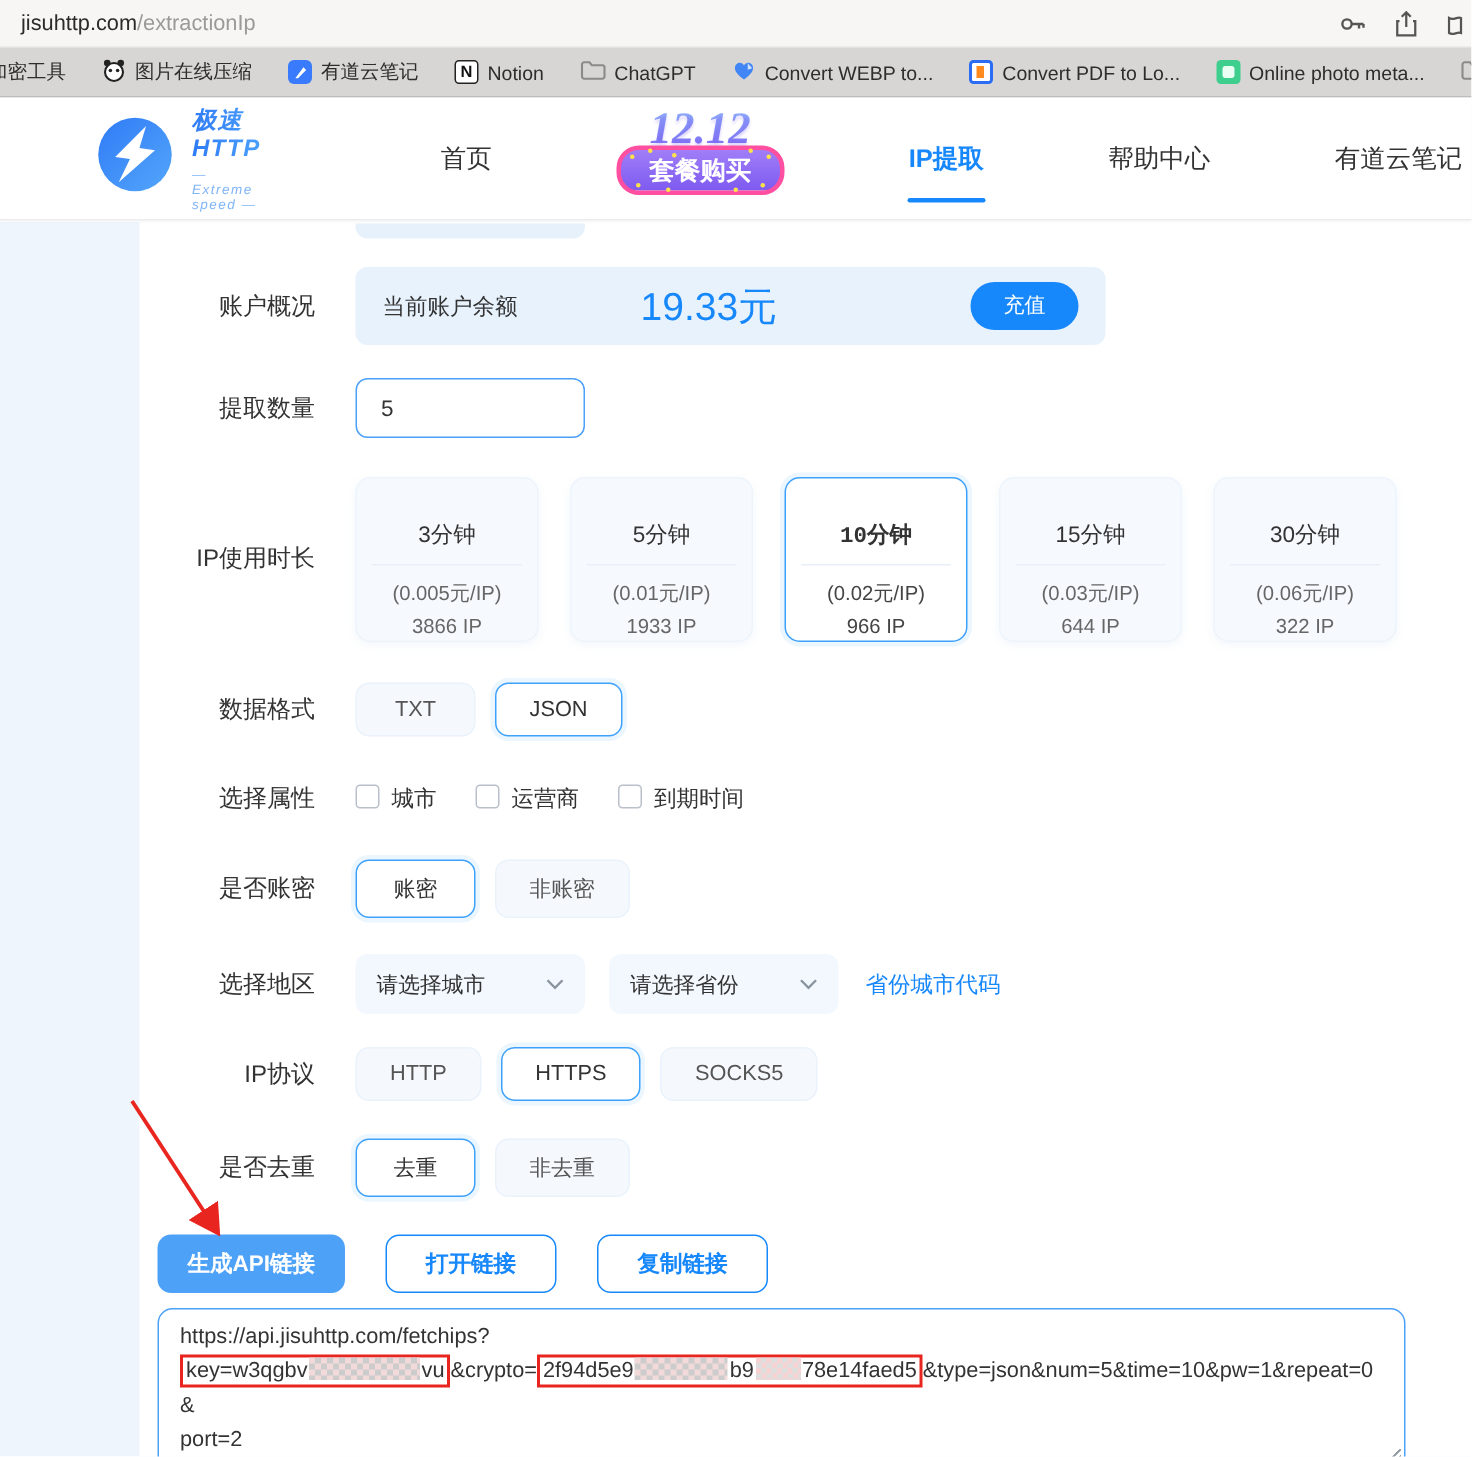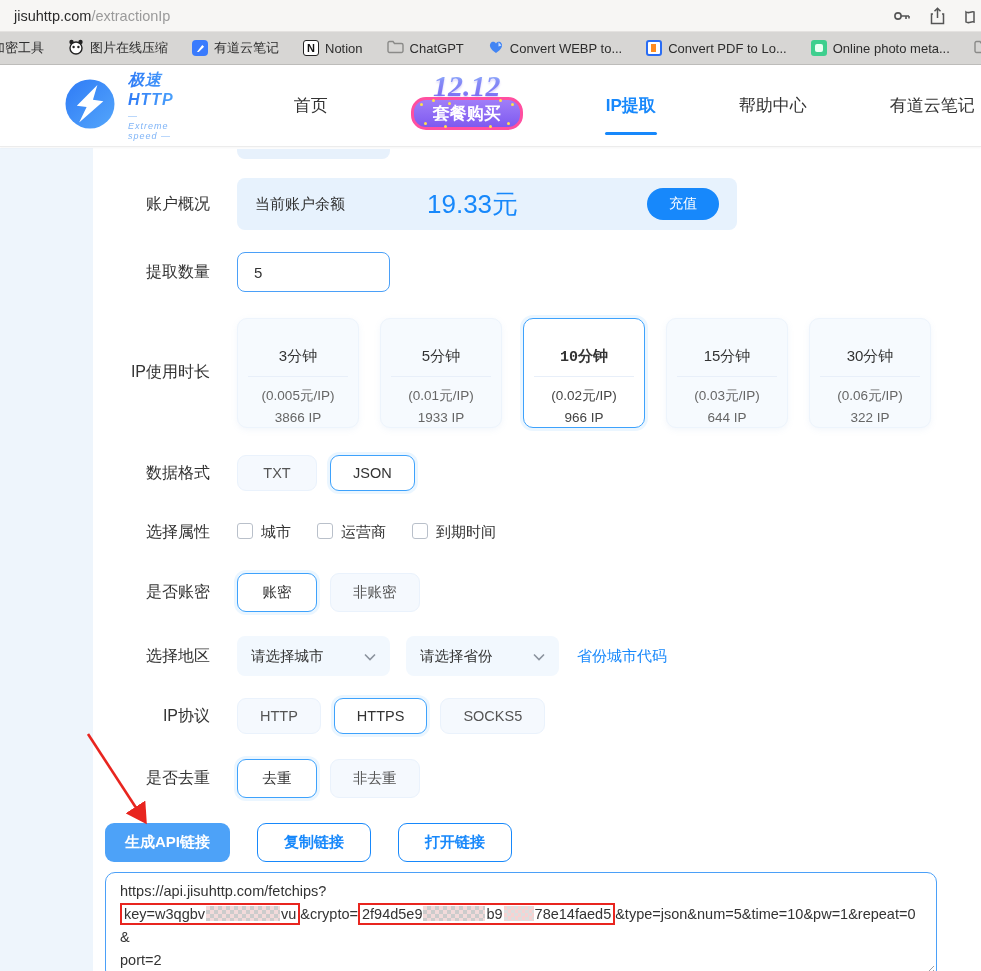--- a/index.html
+++ b/index.html
@@ -401,22 +401,22 @@
     <div class="row" style="margin-bottom:25px">
       <span class="lbl">是否去重</span>
       <div class="chips">
         <span class="chip sel">去重</span>
         <span class="chip">非去重</span>
       </div>
     </div>
 
     <div class="actions" style="margin-bottom:10px">
       <button class="btn-primary">生成API链接</button>
+      <button class="btn-outline">打开链接</button>
       <button class="btn-outline">复制链接</button>
-      <button class="btn-outline">打开链接</button>
     </div>
 
     <div class="api-box">
       <div>https://api.jisuhttp.com/fetchips?</div>
       <div><span class="redbox"><span>key=w3qgbv</span><span class="mosaic" style="width:74px"></span><span>vu</span></span><span>&amp;crypto=</span><span class="redbox"><span>2f94d5e9</span><span class="mosaic" style="width:62px"></span><span>b9</span><span class="mosaic light" style="width:30px"></span><span>78e14faed5</span></span><span>&amp;type=json&amp;num=5&amp;time=10&amp;pw=1&amp;repeat=0&amp;</span></div>
       <div>port=2</div>
       <span class="resize"></span>
     </div>
   </div>
 </div>

